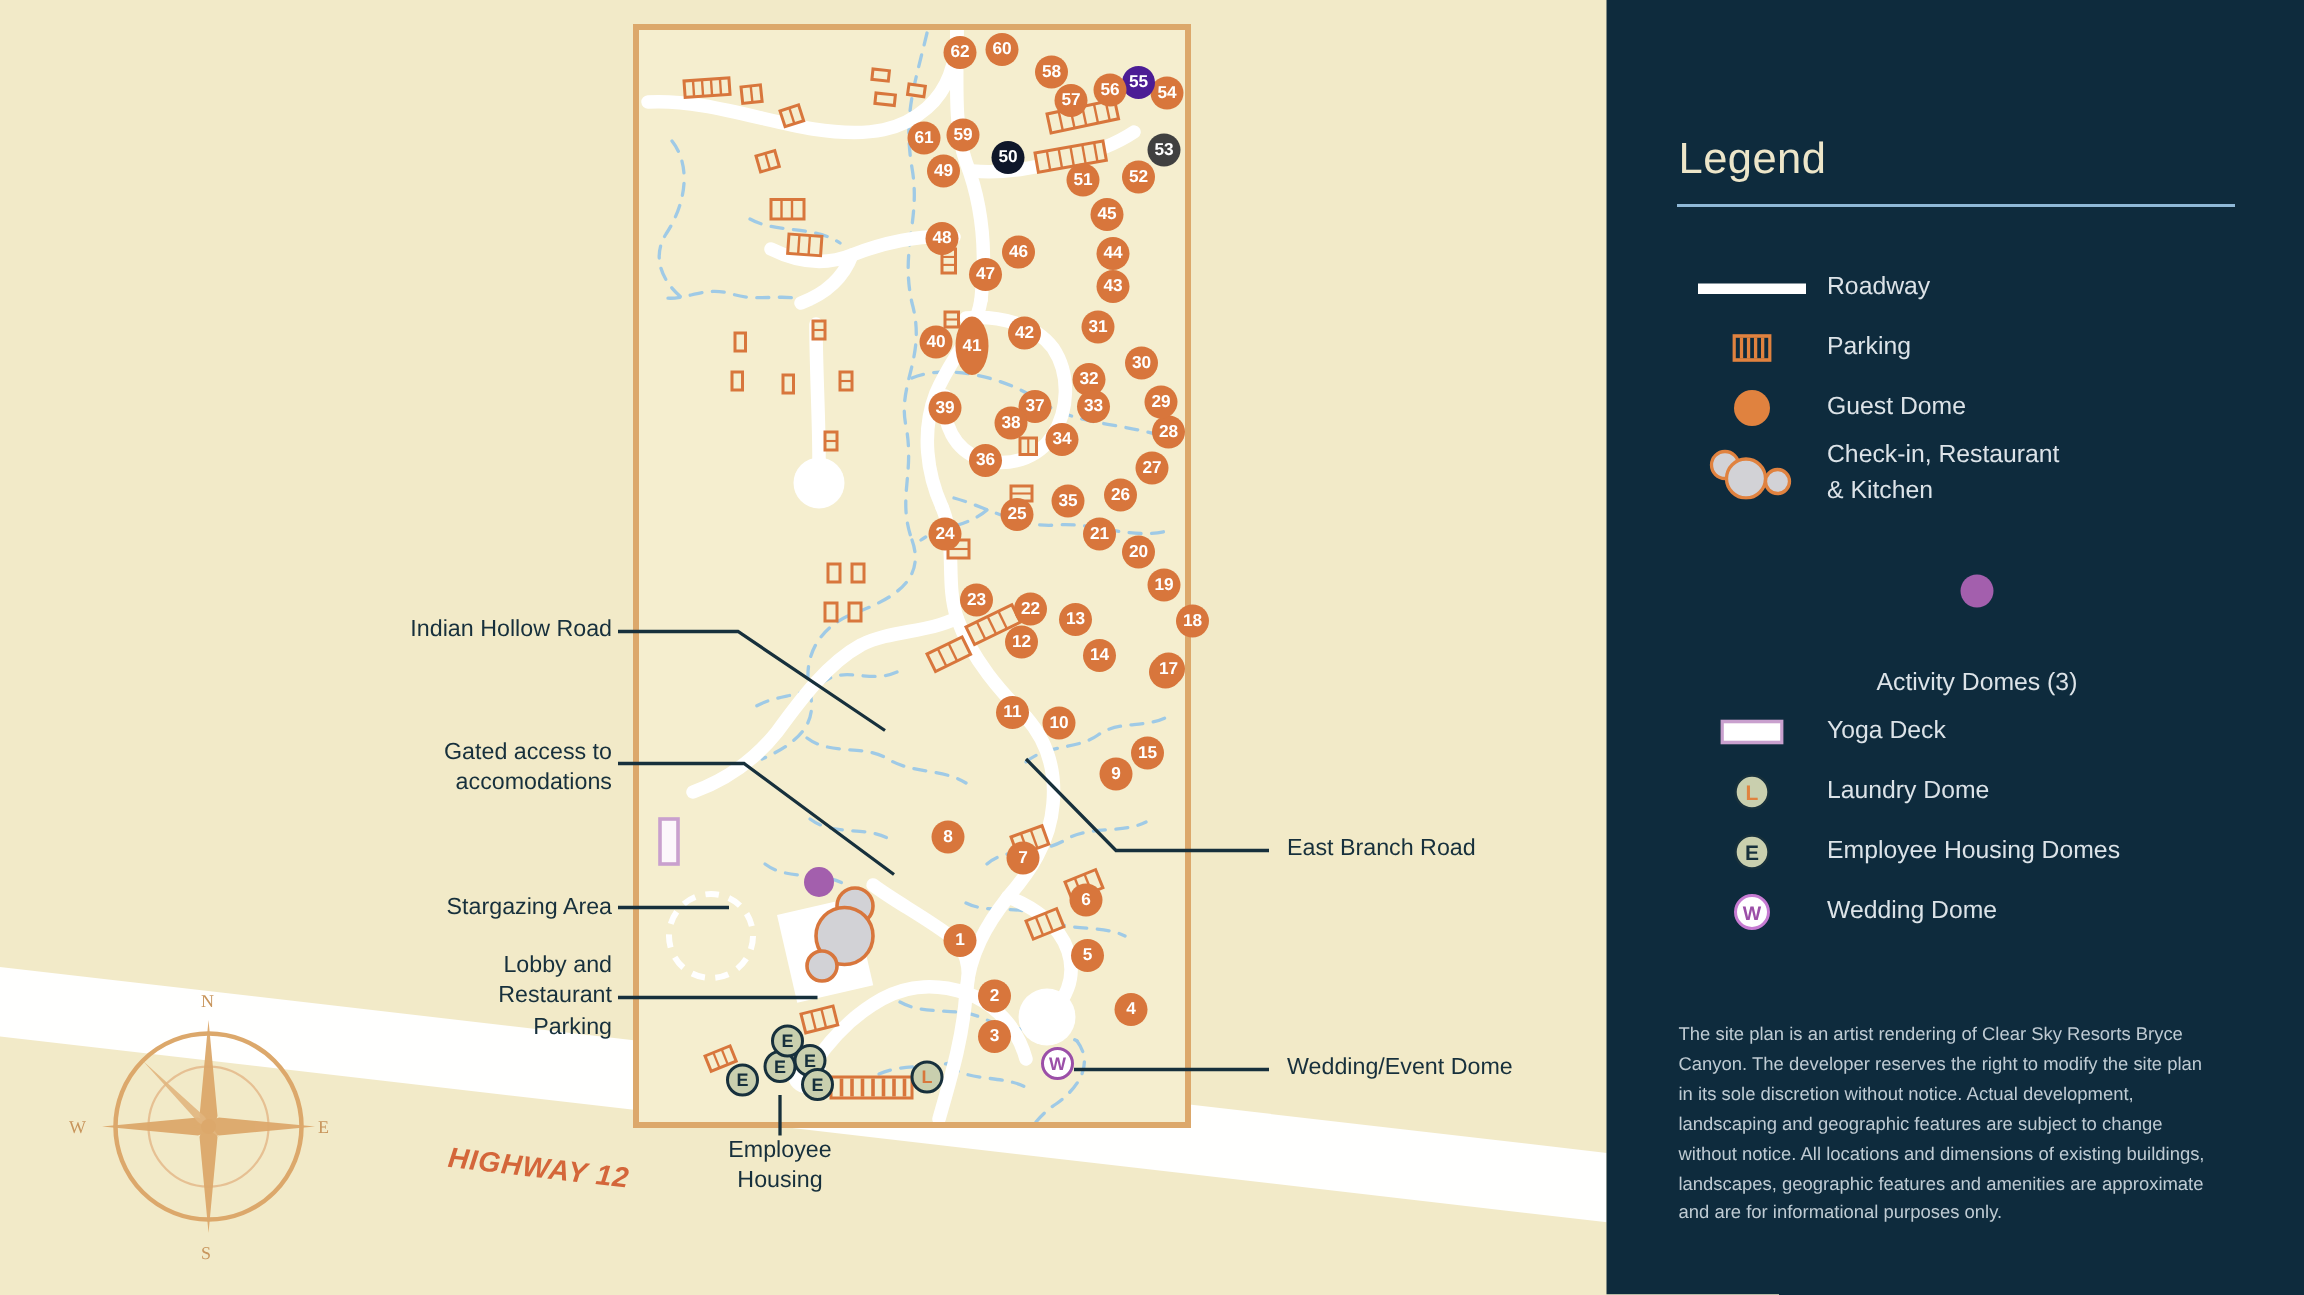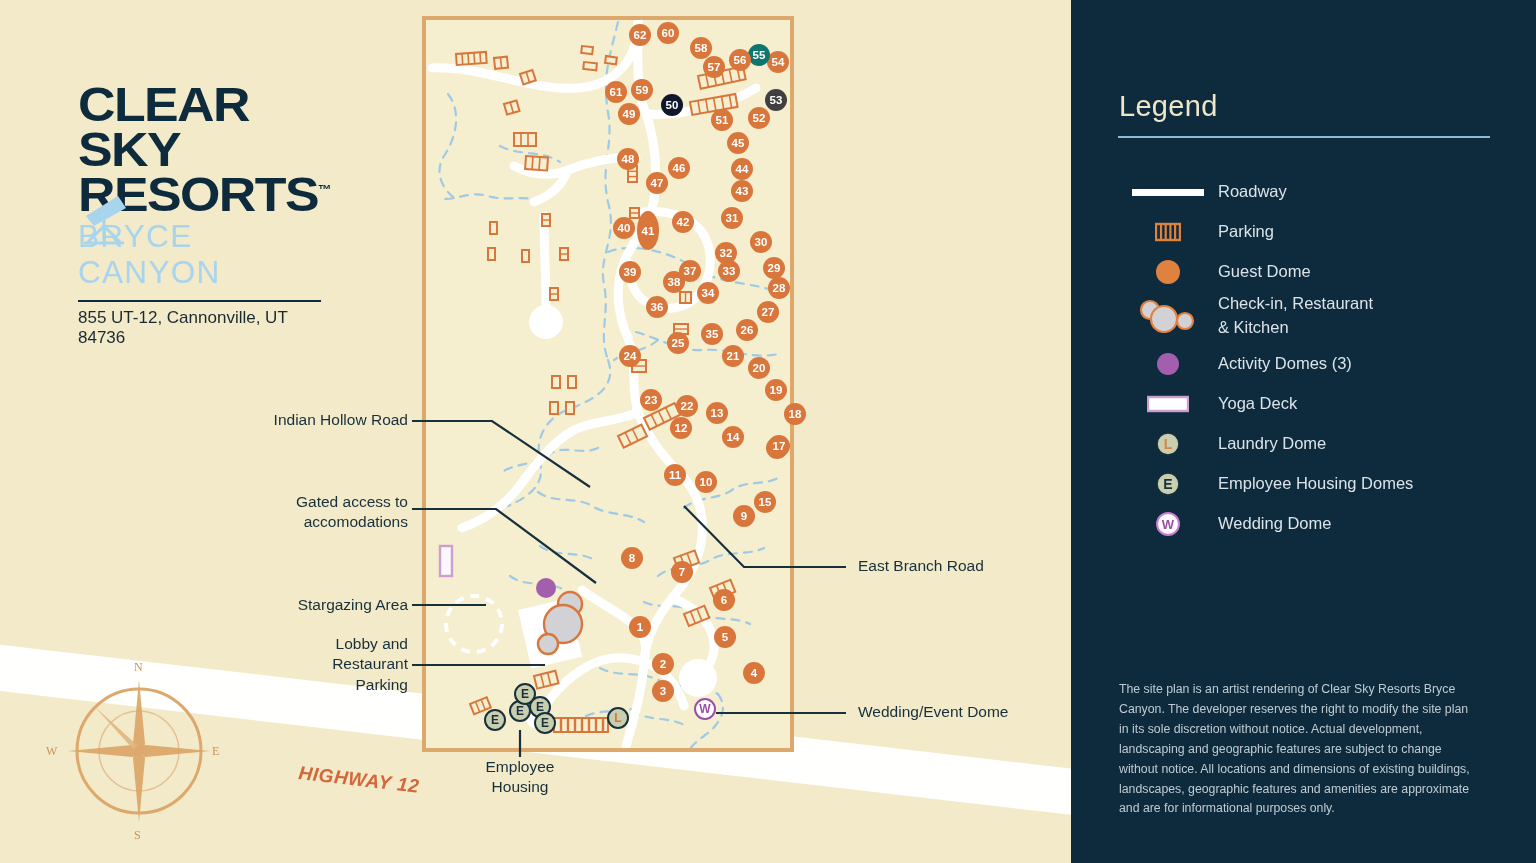--- a/index.html
+++ b/index.html
@@ -82,38 +82,20 @@
           <polygon points="123,123 82,82 72,72 86,86"></polygon>
         </g>
         <circle cx="79" cy="79" r="5" fill="#DCA86B"></circle>
       </svg>
       <span class="lbl" style="left:74px;top:-12px;">N</span>
       <span class="lbl" style="left:152px;top:72px;">E</span>
       <span class="lbl" style="left:74px;top:156px;">S</span>
       <span class="lbl" style="left:-14px;top:72px;">W</span>
     </div>
 
-    <div id="logo">
-      <div class="logo-l1">CLEAR SKY</div>
-      <div class="logo-l2">
-        <span>RESORTS</span><span class="logo-tm">™</span>
-      </div>
-      <div class="logo-sub">BRYCE CANYON</div>
-      <div class="rule"></div>
-      <div class="logo-addr">855 UT-12, Cannonville, UT 84736</div>
-      <svg id="telescope" viewBox="0 0 74 56">
-        <g stroke="#A8D4EE" stroke-width="3" fill="#A8D4EE">
-          <polygon points="6,26 38,6 46,18 14,36" fill="#A8D4EE" stroke="none"></polygon>
-          <line x1="24" y1="30" x2="24" y2="50"></line>
-          <line x1="24" y1="36" x2="8" y2="52"></line>
-          <line x1="24" y1="36" x2="40" y2="52"></line>
-          <line x1="4" y1="53" x2="44" y2="53"></line>
-        </g>
-      </svg>
-    </div>
 
     <div id="mapframe"></div>
 
     <svg id="mapcanvas" viewBox="0 0 372 736">
       <defs>
         <clipPath id="clipPlan">
             <rect x="4" y="4" width="364" height="728"></rect>
           </clipPath>
       </defs>
       <g clip-path="url(#clipPlan)">
@@ -404,21 +386,21 @@
         <div style="position: absolute; width: 22px; height: 22px; border-radius: 50%; background: rgb(216, 118, 60); color: rgb(255, 255, 255); font-size: 11.5px; font-weight: bold; display: flex; align-items: center; justify-content: center; left: 727px; top: 132px;">45</div>
         <div style="position: absolute; width: 22px; height: 22px; border-radius: 50%; background: rgb(216, 118, 60); color: rgb(255, 255, 255); font-size: 11.5px; font-weight: bold; display: flex; align-items: center; justify-content: center; left: 668px; top: 157px;">46</div>
         <div style="position: absolute; width: 22px; height: 22px; border-radius: 50%; background: rgb(216, 118, 60); color: rgb(255, 255, 255); font-size: 11.5px; font-weight: bold; display: flex; align-items: center; justify-content: center; left: 646px; top: 172px;">47</div>
         <div style="position: absolute; width: 22px; height: 22px; border-radius: 50%; background: rgb(216, 118, 60); color: rgb(255, 255, 255); font-size: 11.5px; font-weight: bold; display: flex; align-items: center; justify-content: center; left: 617px; top: 148px;">48</div>
         <div style="position: absolute; width: 22px; height: 22px; border-radius: 50%; background: rgb(216, 118, 60); color: rgb(255, 255, 255); font-size: 11.5px; font-weight: bold; display: flex; align-items: center; justify-content: center; left: 618px; top: 103px;">49</div>
         <div style="position: absolute; width: 22px; height: 22px; border-radius: 50%; background: #0f172a; color: rgb(255, 255, 255); font-size: 11.5px; font-weight: bold; display: flex; align-items: center; justify-content: center; left: 661px; top: 94px;">50</div>
         <div style="position: absolute; width: 22px; height: 22px; border-radius: 50%; background: rgb(216, 118, 60); color: rgb(255, 255, 255); font-size: 11.5px; font-weight: bold; display: flex; align-items: center; justify-content: center; left: 711px; top: 109px;">51</div>
         <div style="position: absolute; width: 22px; height: 22px; border-radius: 50%; background: rgb(216, 118, 60); color: rgb(255, 255, 255); font-size: 11.5px; font-weight: bold; display: flex; align-items: center; justify-content: center; left: 748px; top: 107px;">52</div>
         <div style="position: absolute; width: 22px; height: 22px; border-radius: 50%; background: #404040; color: rgb(255, 255, 255); font-size: 11.5px; font-weight: bold; display: flex; align-items: center; justify-content: center; left: 765px; top: 89px;">53</div>
         <div style="position: absolute; width: 22px; height: 22px; border-radius: 50%; background: rgb(216, 118, 60); color: rgb(255, 255, 255); font-size: 11.5px; font-weight: bold; display: flex; align-items: center; justify-content: center; left: 767px; top: 51px;">54</div>
-        <div style="position: absolute; width: 22px; height: 22px; border-radius: 50%; background: #0f766e; color: rgb(255, 255, 255); font-size: 11.5px; font-weight: bold; display: flex; align-items: center; justify-content: center; left: 748px; top: 44px;">55</div>
+        <div style="position: absolute; width: 22px; height: 22px; border-radius: 50%; background: #4c1d95; color: rgb(255, 255, 255); font-size: 11.5px; font-weight: bold; display: flex; align-items: center; justify-content: center; left: 748px; top: 44px;">55</div>
         <div style="position: absolute; width: 22px; height: 22px; border-radius: 50%; background: rgb(216, 118, 60); color: rgb(255, 255, 255); font-size: 11.5px; font-weight: bold; display: flex; align-items: center; justify-content: center; left: 729px; top: 49px;">56</div>
         <div style="position: absolute; width: 22px; height: 22px; border-radius: 50%; background: rgb(216, 118, 60); color: rgb(255, 255, 255); font-size: 11.5px; font-weight: bold; display: flex; align-items: center; justify-content: center; left: 703px; top: 56px;">57</div>
         <div style="position: absolute; width: 22px; height: 22px; border-radius: 50%; background: rgb(216, 118, 60); color: rgb(255, 255, 255); font-size: 11.5px; font-weight: bold; display: flex; align-items: center; justify-content: center; left: 690px; top: 37px;">58</div>
         <div style="position: absolute; width: 22px; height: 22px; border-radius: 50%; background: rgb(216, 118, 60); color: rgb(255, 255, 255); font-size: 11.5px; font-weight: bold; display: flex; align-items: center; justify-content: center; left: 631px; top: 79px;">59</div>
         <div style="position: absolute; width: 22px; height: 22px; border-radius: 50%; background: rgb(216, 118, 60); color: rgb(255, 255, 255); font-size: 11.5px; font-weight: bold; display: flex; align-items: center; justify-content: center; left: 657px; top: 22px;">60</div>
         <div style="position: absolute; width: 22px; height: 22px; border-radius: 50%; background: rgb(216, 118, 60); color: rgb(255, 255, 255); font-size: 11.5px; font-weight: bold; display: flex; align-items: center; justify-content: center; left: 605px; top: 81px;">61</div>
         <div style="position: absolute; width: 22px; height: 22px; border-radius: 50%; background: rgb(216, 118, 60); color: rgb(255, 255, 255); font-size: 11.5px; font-weight: bold; display: flex; align-items: center; justify-content: center; left: 629px; top: 24px;">62</div>
       </div>
     <div id="specials">
         <div style="position: absolute; width: 22px; height: 22px; border-radius: 50%; background: rgb(201, 207, 174); border: 2px solid rgb(23, 48, 60); box-sizing: border-box; color: rgb(23, 48, 60); font-size: 12px; font-weight: bold; display: flex; align-items: center; justify-content: center; left: 484px; top: 709px;">E</div>
@@ -493,21 +475,21 @@
           <div class="leg-ico">
             <svg width="62" height="34">
               <circle cx="13" cy="11" r="9" fill="#D2D2D6" stroke="#E0823F" stroke-width="2.2"></circle>
               <circle cx="27" cy="20" r="13" fill="#D2D2D6" stroke="#E0823F" stroke-width="2.2"></circle>
               <circle cx="48" cy="22" r="8" fill="#D2D2D6" stroke="#E0823F" stroke-width="2.2"></circle>
             </svg>
           </div>
           <div class="leg-txt" style="white-space: pre-line;">Check-in, Restaurant
 &amp; Kitchen</div>
         </div>
-        <div class="leg-row" style="margin-bottom: 0px;">
+        <div class="leg-row" style="margin-bottom: 0px; flex-direction: column;">
           <div class="leg-ico">
             <svg width="28" height="28">
               <circle cx="14" cy="14" r="11" fill="#A35FAD"></circle>
             </svg>
           </div>
           <div class="leg-txt" style="white-space: pre-line;">Activity Domes (3)</div>
         </div>
         <div class="leg-row" style="margin-bottom: 0px;">
           <div class="leg-ico">
             <svg width="42" height="20">

